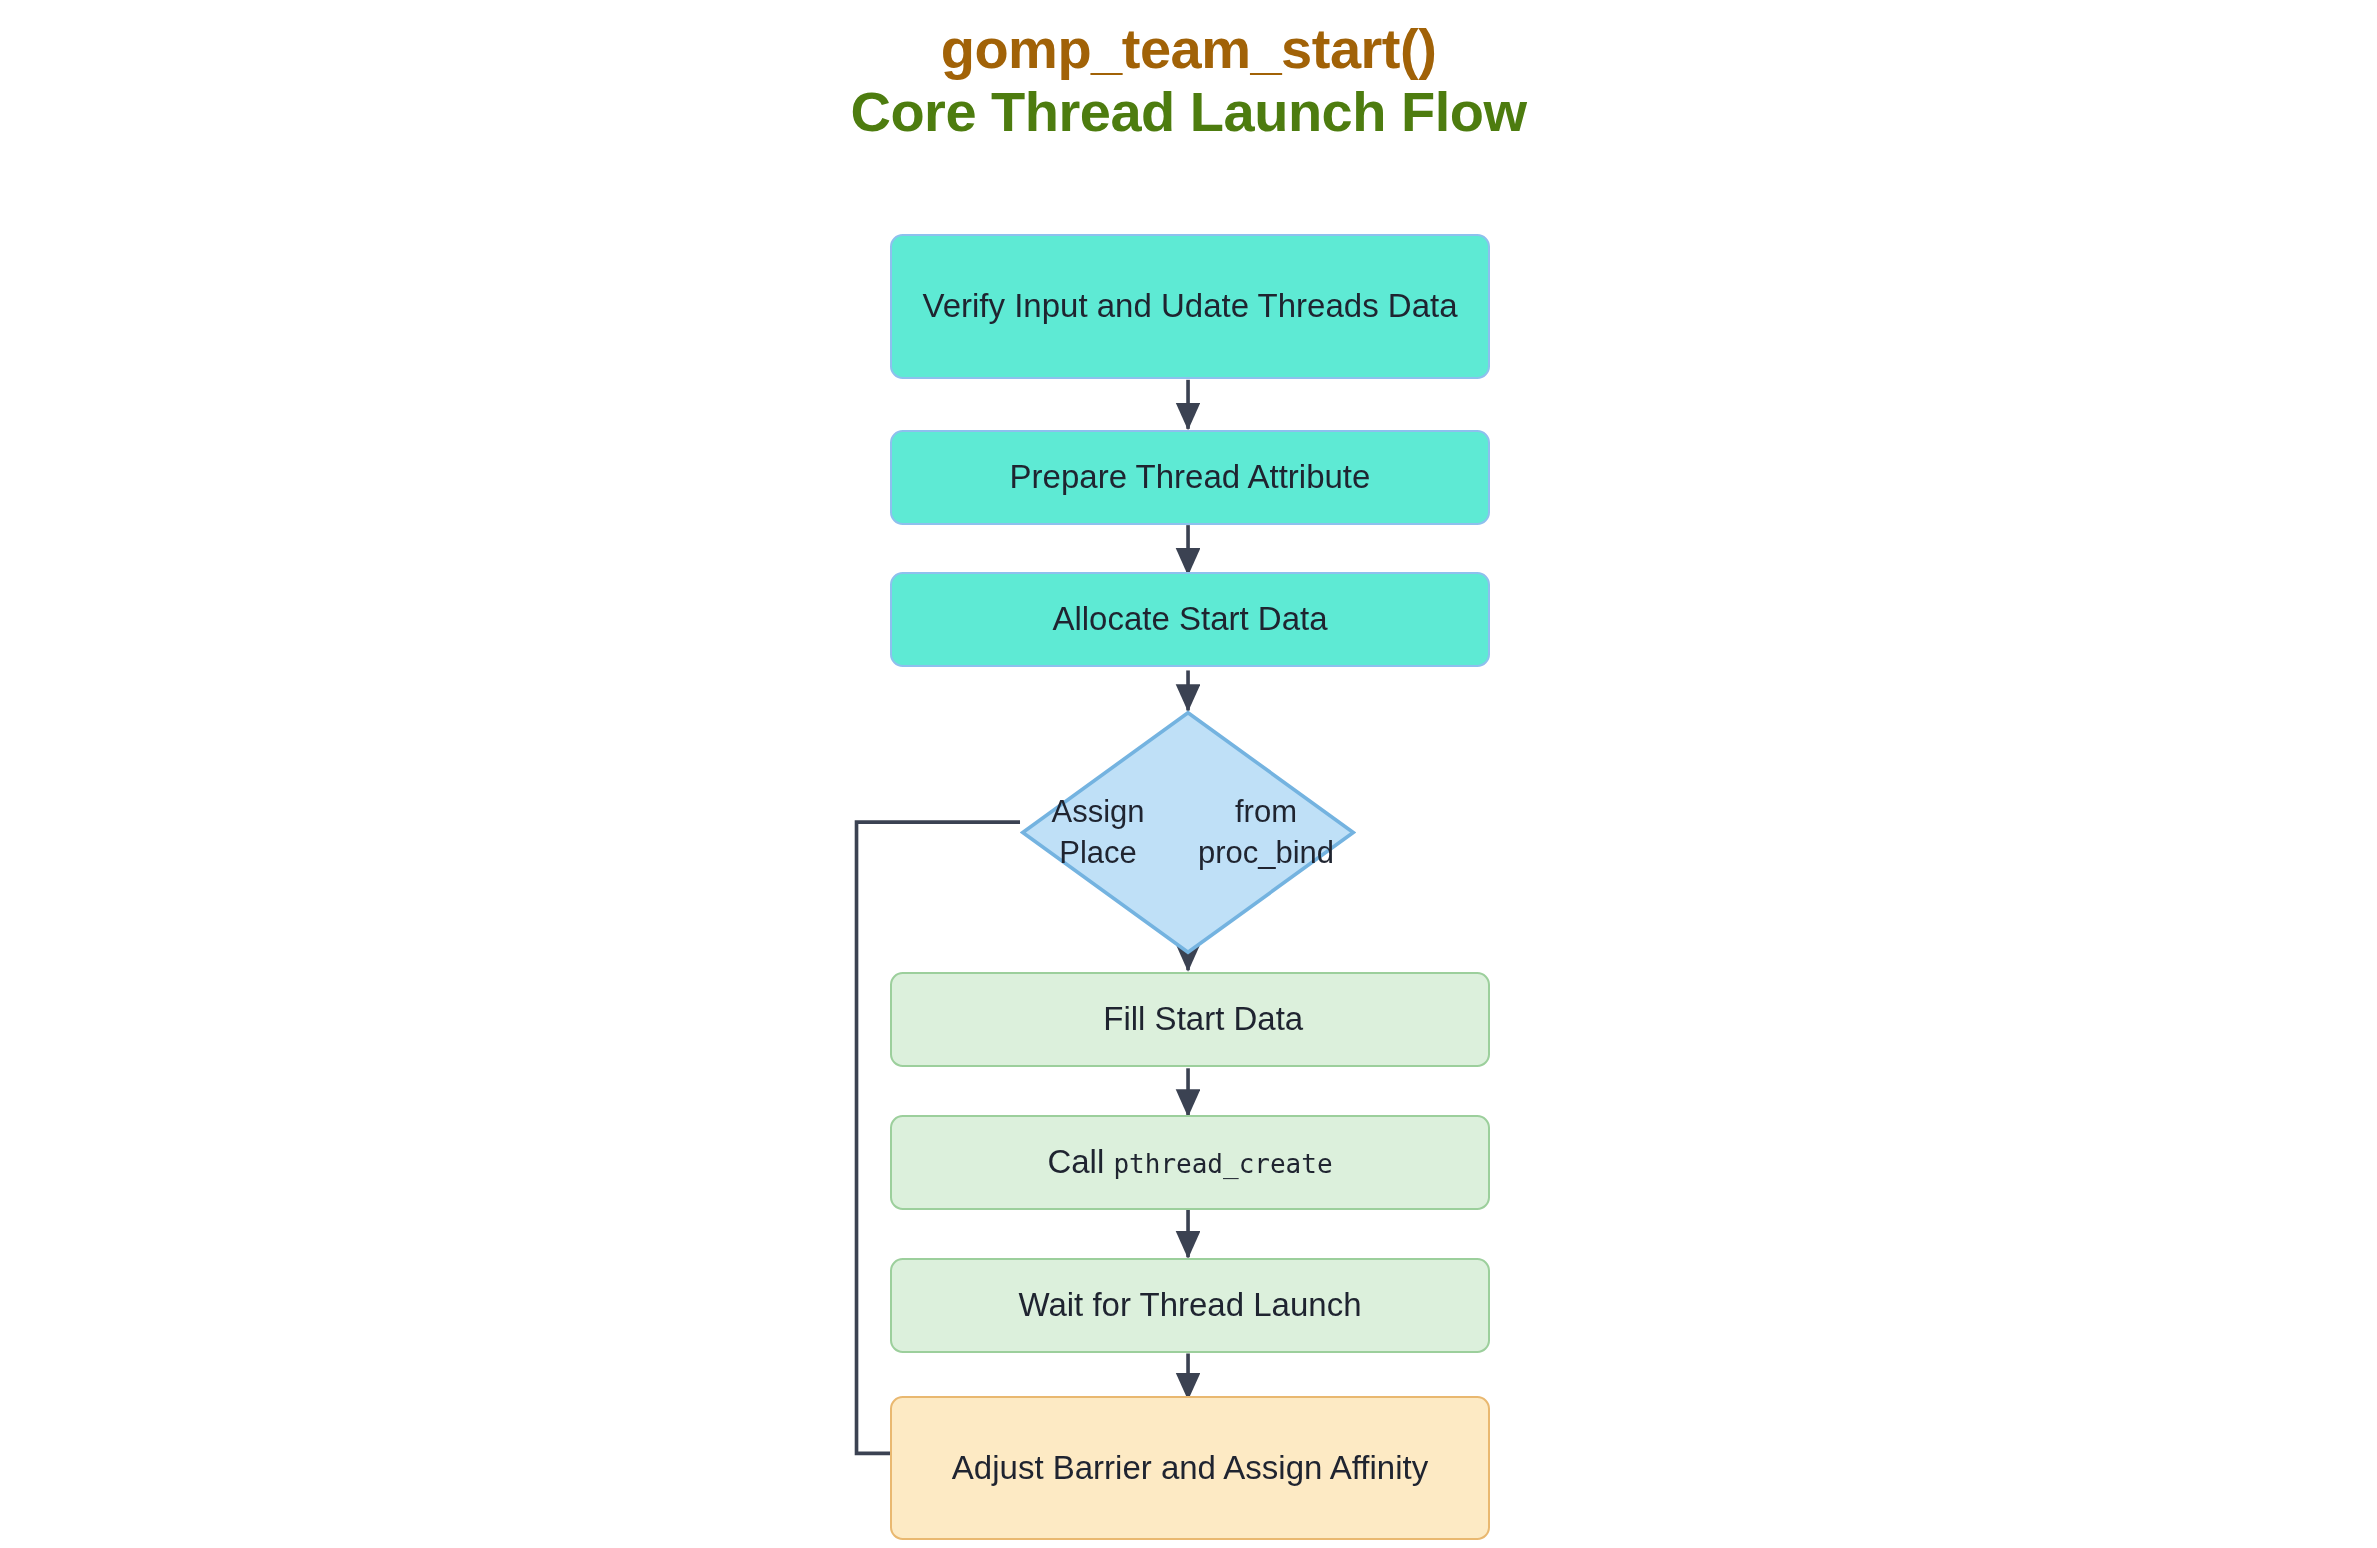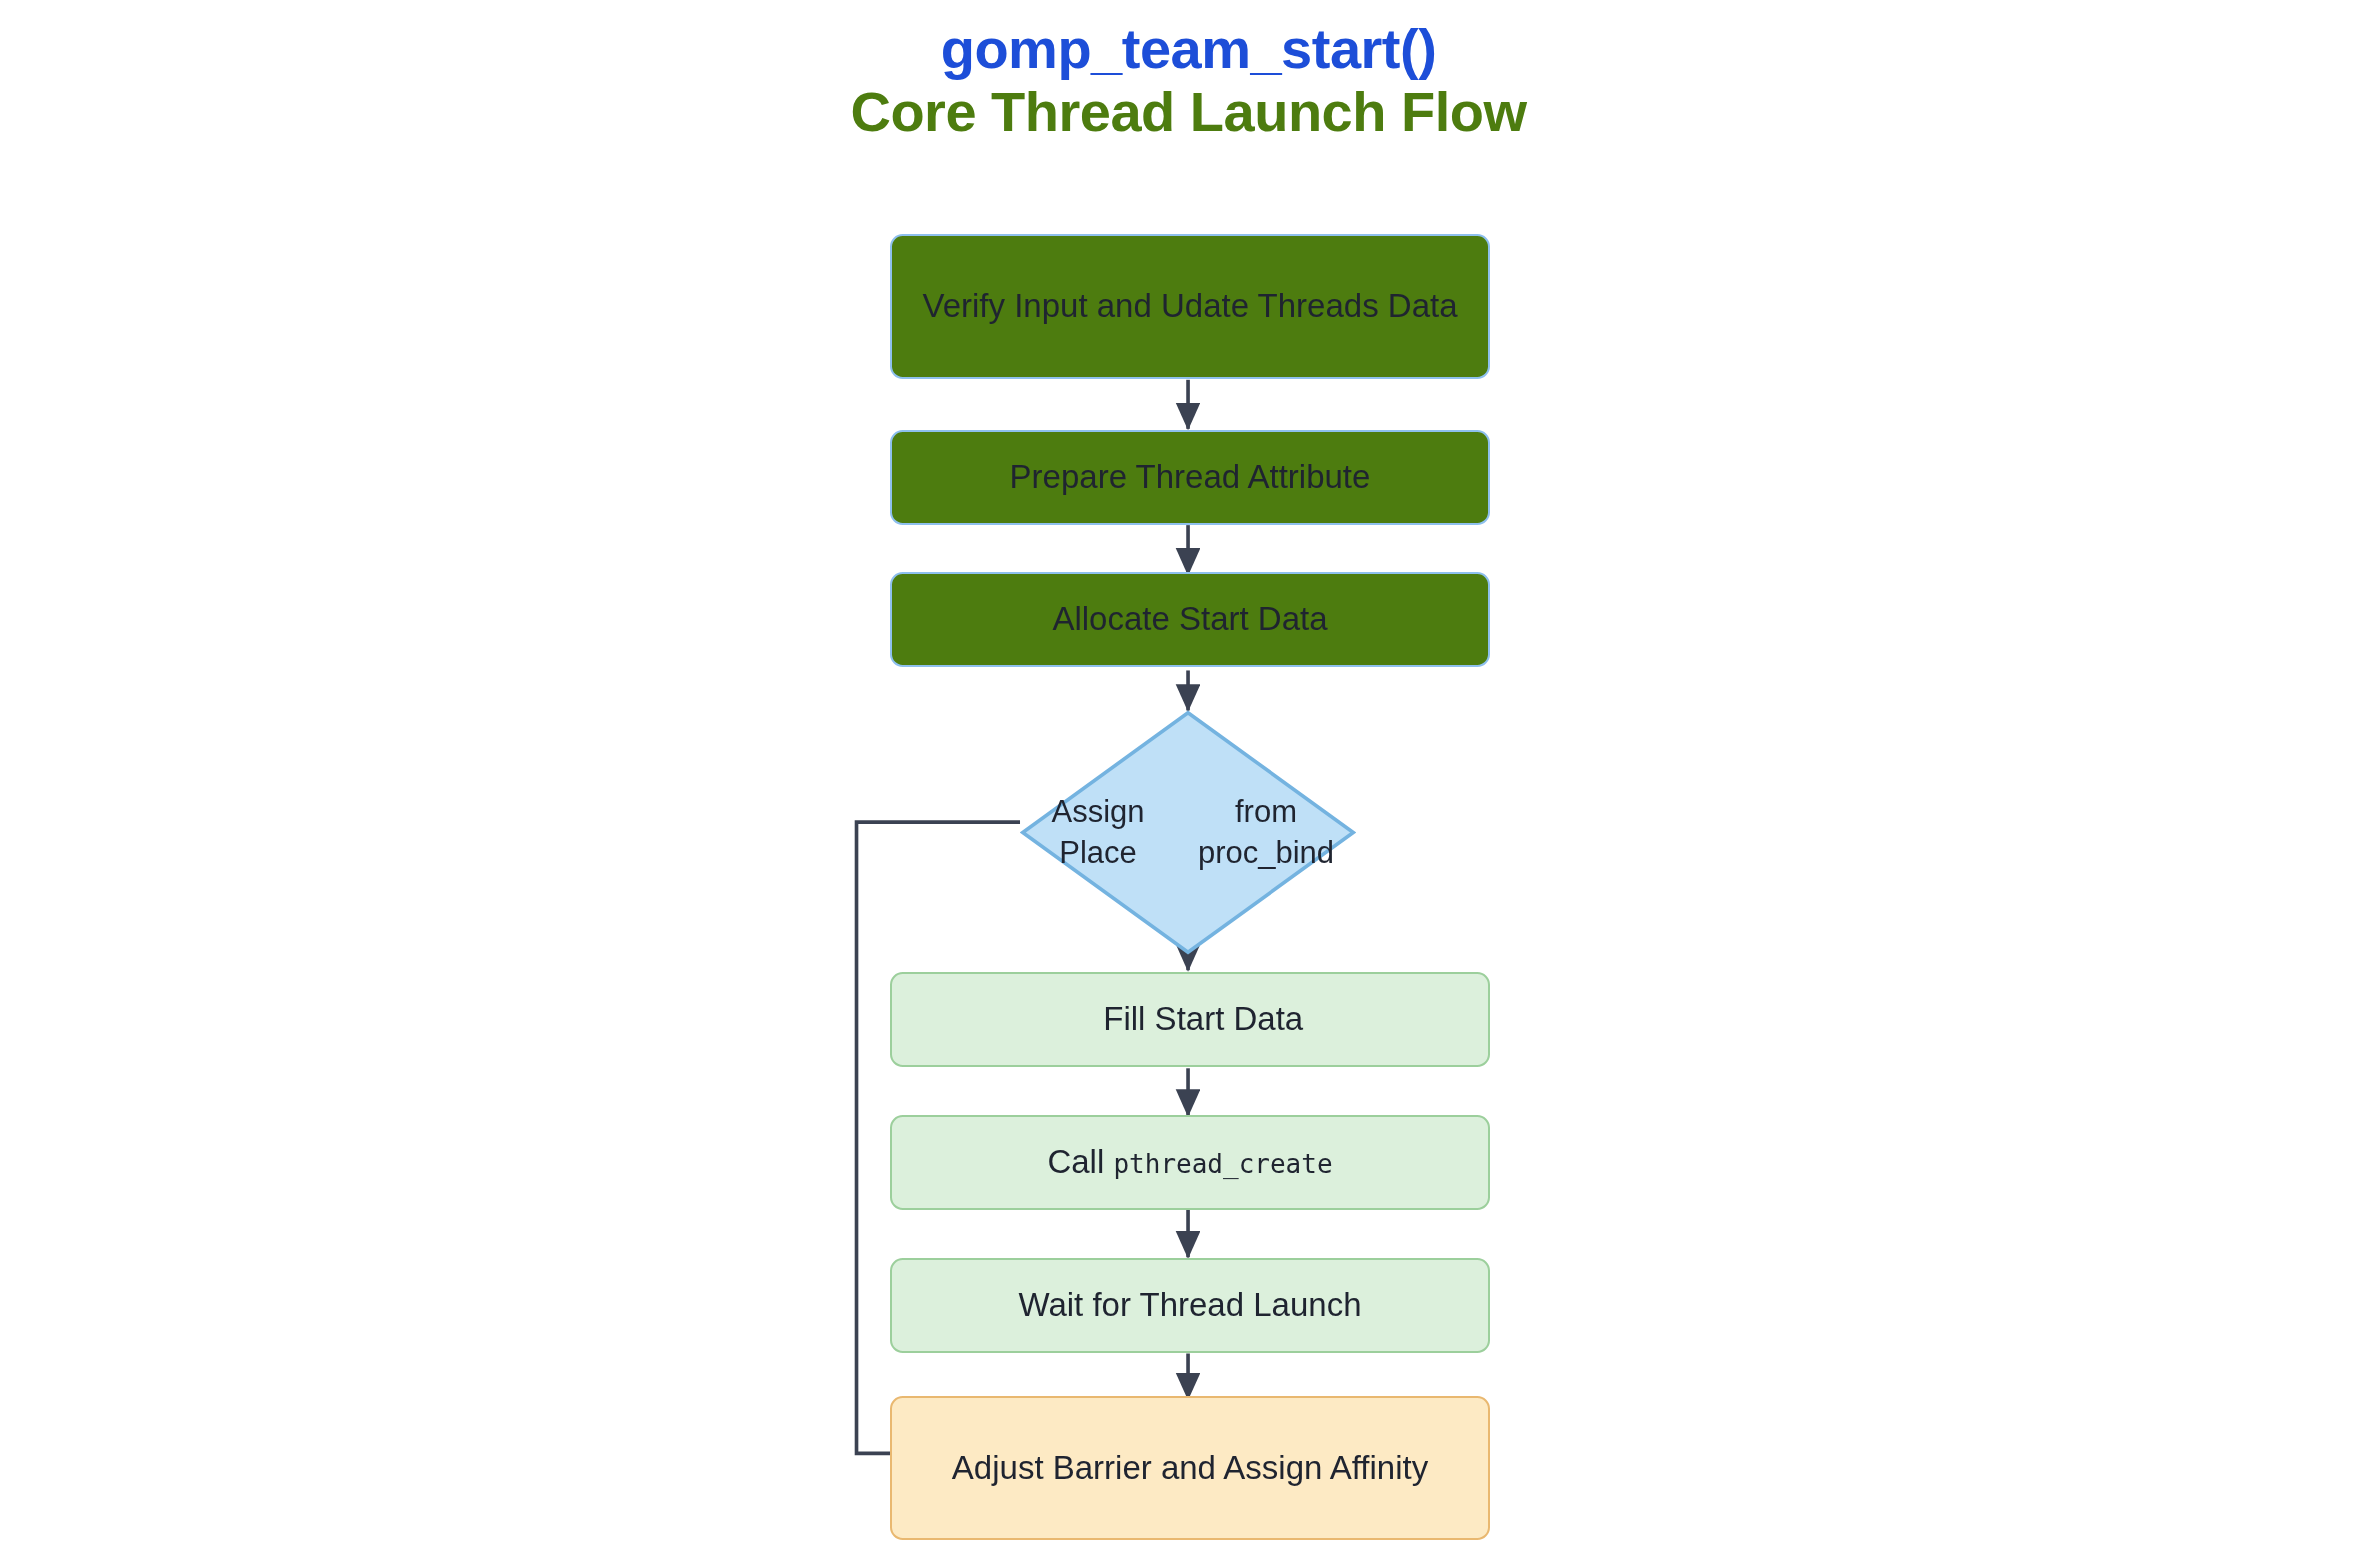--- a/index.html
+++ b/index.html
@@ -21,21 +21,21 @@
     left: 0;
     top: 18px;
     width: 2377px;
     text-align: center;
   }
   .title-line-1 {
     font-size: 56px;
     font-weight: bold;
     letter-spacing: -0.5px;
     line-height: 1.12;
-    color: #1d4ed8;
+    color: #a16207;
   }
   .title-line-2 {
     font-size: 56px;
     font-weight: bold;
     letter-spacing: -0.5px;
     line-height: 1.12;
     color: #4d7c0f;
   }
 
   #flow {
@@ -52,21 +52,21 @@
     display: flex;
     align-items: center;
     justify-content: center;
     text-align: center;
     border-radius: 12.7px;
     font-size: 33px;
     line-height: 1.28;
     padding: 3.6px 14.5px;
   }
   .node.blue {
-    background: #4d7c0f;
+    background: #5eead4;
     border: 2.7px solid #8ec0ee;
   }
   .node.green {
     background: #dcf0dc;
     border: 2.7px solid #9ccf9c;
   }
   .node.orange {
     background: #fdeac4;
     border: 2.7px solid #e9b870;
   }

